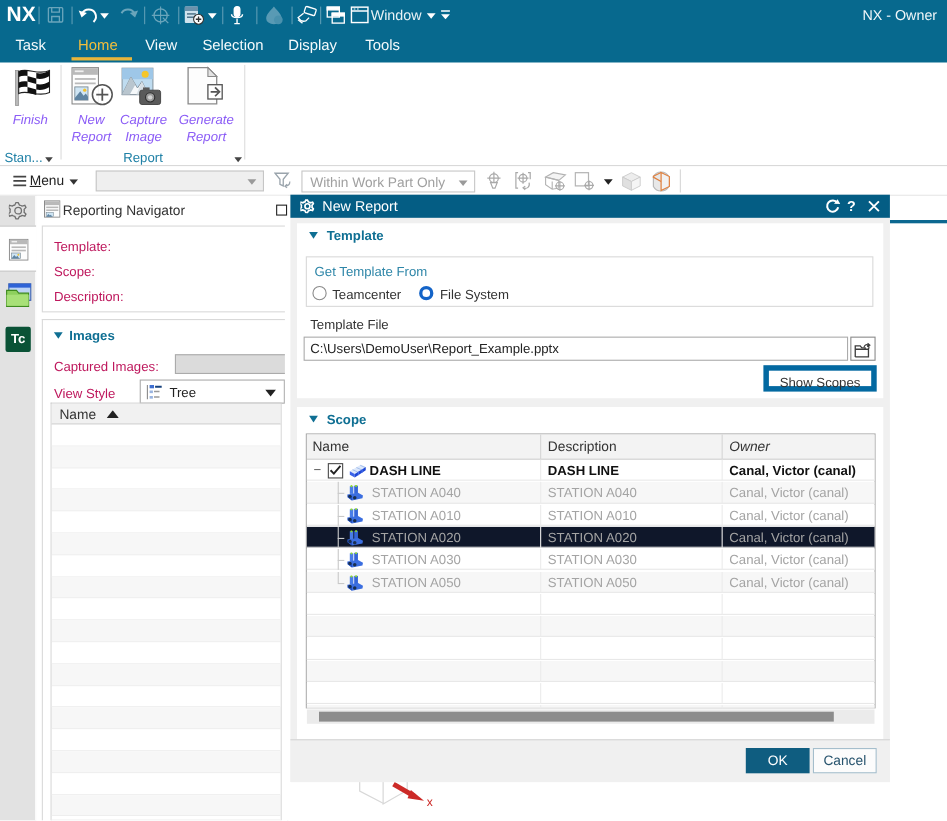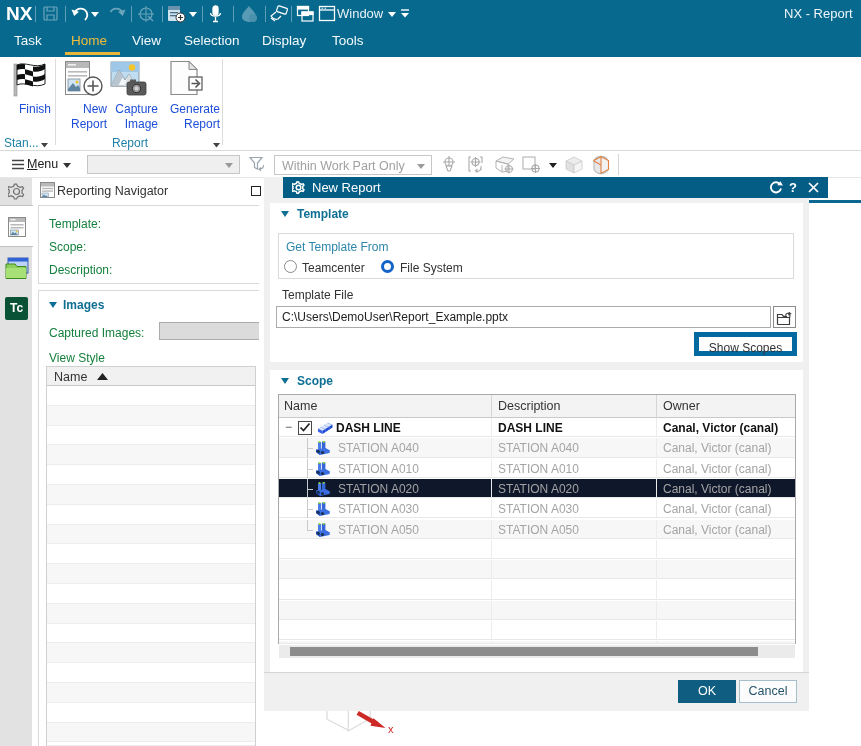--- a/index.html
+++ b/index.html
@@ -11,47 +11,47 @@
 .ticon{top:5px;}
 #winlabel{left:337px;top:6px;color:#E9F2F6;font-size:13px;}
 #nxreport{left:784px;top:6px;color:#F0F6F9;font-size:13px;}
 
 .tab{top:33px;color:#F4FAFC;font-size:13.5px;}
 #tabhome{color:#F2BE3C;}
 #homeline{left:65px;top:52px;width:55px;height:3px;background:#E8B53B;}
 
 #ribbon{left:0;top:57px;width:861px;height:94px;background:#fff;border-bottom:1px solid #d9d9d9;}
 .rsep{top:2px;width:1px;height:86px;background:#dcdcdc;}
-.rlabel{font-size:12px;color:#1d4ed8;text-align:right;line-height:15px;}
+.rlabel{font-size:12px;color:#8b5cf6;text-align:center;line-height:15px;font-style:italic;}
 .glabel{font-size:12px;color:#1F80A6;}
 
 #toolbar{left:0;top:152px;width:861px;height:26px;background:#fff;border-bottom:1px solid #e6e6e6;}
 #menuTxt{left:27px;top:5px;font-size:12.5px;color:#222;}
 .combo{border:1px solid #c6c6c6;background:#fff;}
 .carrow{position:absolute;right:6px;top:7px;width:0;height:0;border-left:4px solid transparent;border-right:4px solid transparent;border-top:5px solid #9a9a9a;}
 
 #sidebar{left:0;top:178px;width:33px;height:568px;background:#E2E2E2;border-right:1px solid #fff;}
 #seltab{left:0px;top:27px;width:33px;height:42px;background:#fff;border-top:1px solid #c0c0c0;border-bottom:1px solid #c0c0c0;}
 #tcicon{left:5px;top:119px;width:23px;height:23px;background:#0A5236;border-radius:2px;color:#fff;font-size:12px;font-weight:bold;text-align:center;line-height:23px;}
 
 #panel{left:33px;top:178px;width:229px;height:568px;background:#fff;}
 #ptitle{left:24px;top:6px;font-size:12.5px;color:#333;}
 #pmax{left:218px;top:8px;width:10px;height:10px;border:1.5px solid #222;}
 .pbox{border:1px solid #d9d9d9;background:#fff;}
-.plab{font-size:12px;color:#15803d;}
+.plab{font-size:12px;color:#be185d;}
 .steal{font-size:12px;font-weight:bold;color:#0F6F93;}
 .tealarr{width:0;height:0;border-left:4.5px solid transparent;border-right:4.5px solid transparent;border-top:6px solid #0F6F93;}
 #ptable{left:13px;top:188px;width:210px;height:380px;border:1px solid #d0d0d0;border-bottom:none;}
 #pthead{left:0;top:0;width:208px;height:19px;background:#F1F1F1;border-bottom:1px solid #c9c9c9;}
 .prow{left:0;width:208px;height:20px;border-bottom:1px solid #ededed;}
 
 #graphics{left:259px;top:199px;width:602px;height:547px;background:#fff;}
 
 #dialog{left:264px;top:177px;width:545px;height:534px;background:#F0F0F0;}
-#dhead{left:0;top:0;width:545px;height:21px;background:#045D84;margin-left:19px;}
+#dhead{left:0;top:0;width:545px;height:21px;background:#045D84;}
 #dtitle{left:29px;top:3px;color:#fff;font-size:13px;}
 .sect{left:6px;width:533px;background:#fff;}
 .dteal{font-size:12px;font-weight:bold;color:#0F6F93;}
 #gbox{left:14px;top:56px;width:516px;height:46px;border:1px solid #d9d9d9;}
 .radio{width:13px;height:13px;border-radius:50%;background:#fff;border:1px solid #8a8a8a;}
 .dlab{font-size:12px;color:#333;}
 #tfinput{left:12px;top:129px;width:495px;height:22px;border:1px solid #ababab;background:#fff;font-size:12px;color:#222;line-height:20px;padding-left:5px;}
 #folderbtn{left:509px;top:129px;width:23px;height:22px;border:1px solid #8a8a8a;background:#fff;}
 #showscopes{left:430px;top:155px;width:103px;height:24px;border:5px solid #0369a1;background:#fff;font-size:12px;color:#333;text-align:center;line-height:22px;}
 #dtable{left:14px;top:217px;width:518px;height:250px;border:1px solid #a9a9a9;background:#fff;}
@@ -147,21 +147,21 @@
         </g>
       </svg>
  <div class="abs" id="winlabel">Window</div>
  <svg class="abs" style="left:388px;top:11px" width="9" height="7">
         <polygon points="0,1 8,1 4,6" fill="#fff"></polygon>
       </svg>
  <svg class="abs" style="left:400px;top:9px" width="10" height="9">
         <path d="M1 1h8" stroke="#fff" stroke-width="1.4"></path>
         <polygon points="1,4 9,4 5,8.5" fill="#fff"></polygon>
       </svg>
- <div class="abs" id="nxreport">NX - Report</div>
+ <div class="abs" id="nxreport">NX - Owner</div>
  <div class="abs tab" style="left:14px">Task</div>
  <div class="abs tab" id="tabhome" style="left:71px">Home</div>
  <div class="abs tab" style="left:132px">View</div>
  <div class="abs tab" style="left:184px">Selection</div>
  <div class="abs tab" style="left:262px">Display</div>
  <div class="abs tab" style="left:332px">Tools</div>
  <div class="abs" id="homeline"></div>
 </div>
 
 <div class="abs" id="ribbon">
@@ -339,20 +339,35 @@
   <div class="abs plab" style="left:10px;top:11px">Template:</div>
   <div class="abs plab" style="left:10px;top:34px">Scope:</div>
   <div class="abs plab" style="left:10px;top:57px">Description:</div>
  </div>
  <div class="abs pbox" style="left:5px;top:112px;width:224px;height:456px;border-bottom:none;">
   <div class="abs tealarr" style="left:10px;top:11px"></div>
   <div class="abs steal" style="left:24px;top:7px">Images</div>
   <div class="abs plab" style="left:10px;top:35px">Captured Images:</div>
   <div class="abs" style="left:120px;top:31px;width:104px;height:18px;background:#DBDBDB;border:1px solid #ababab;"></div>
   <div class="abs plab" style="left:10px;top:60px">View Style</div>
+  <div class="abs" style="left:88px;top:54px;width:132px;height:22px;background:#fff;border:1px solid #ababab;">
+   <svg style="position:absolute;left:4px;top:3px" width="16" height="15" viewBox="0 0 16 15">
+            <path d="M2 1v13" stroke="#8a8a8a" stroke-width="1"></path>
+            <rect x="4" y="1" width="4" height="3" fill="#3f6fd1"></rect>
+            <path d="M9 2.5h6" stroke="#16417c" stroke-width="1.8"></path>
+            <rect x="4" y="6" width="3" height="2.4" fill="#9ab4e0"></rect>
+            <path d="M8 7h5" stroke="#9a9a9a" stroke-width="1.4"></path>
+            <rect x="4" y="11" width="3" height="2.4" fill="#9ab4e0"></rect>
+            <path d="M8 12h5" stroke="#9a9a9a" stroke-width="1.4"></path>
+          </svg>
+   <span style="position:absolute;left:26px;top:4px;font-size:12px;color:#222;">Tree</span>
+   <svg style="position:absolute;right:7px;top:8px" width="10" height="7">
+            <polygon points="0,0 10,0 5,6.5" fill="#222"></polygon>
+          </svg>
+  </div>
  </div>
  <div class="abs" id="ptable">
   <div class="abs" id="pthead">
           <span style="position:absolute;left:7px;top:3px;font-size:12.5px;color:#333;">Name</span>
           <svg style="position:absolute;left:50px;top:6px" width="11" height="8">
             <polygon points="5.5,0 11,7 0,7" fill="#222"></polygon>
           </svg>
         </div>
  <div class="abs prow" style="top: 19px; background: rgb(255, 255, 255); height: 19.8px;"></div>
         <div class="abs prow" style="top: 38.8px; background: rgb(247, 247, 247); height: 19.8px;"></div>
@@ -436,21 +451,21 @@
  <div class="abs" id="showscopes">Show Scopes</div>
 
  <div class="abs sect" style="top:193px;height:302px;">
   <div class="abs tealarr" style="left:11px;top:8px"></div>
   <div class="abs dteal" style="left:27px;top:4px">Scope</div>
  </div>
  <div class="abs" id="dtable">
   <div class="abs" id="dthead">
    <span class="abs dcol1" style="top:4px;font-size:12.5px;color:#333;">Name</span>
    <span class="abs dcol2" style="top:4px;font-size:12.5px;color:#333;">Description</span>
-   <span class="abs dcol3" style="top:4px;font-size:12.5px;color:#333;">Owner</span>
+   <span class="abs dcol3" style="top:4px;font-size:12.5px;color:#333;font-style:italic;">Owner</span>
    <div class="abs" style="left:212px;top:0;width:1px;height:23px;background:#d5d5d5"></div>
    <div class="abs" style="left:377px;top:0;width:1px;height:23px;background:#d5d5d5"></div>
   </div>
  <div class="abs drow" style="top: 23px; height: 19.3px; background: rgb(255, 255, 255);">
           <div class="abs" style="left:212px;top:0;width:1px;height:19.299999999999997px;background:#ececec"></div>
           <div class="abs" style="left:377px;top:0;width:1px;height:19.299999999999997px;background:#ececec"></div>
           <span class="abs" style="left:6px;top:2px;color:#555;font-size:12px;">−</span>
           <div class="abs" style="left:19px;top:2.5px;width:14px;height:14px;border:1.5px solid #4a4a4a;background:#fff;">
             <svg width="12" height="11" style="position:absolute;left:0px;top:0px">
               <path d="M1.5 5.5 L4.5 8.5 L10.5 1.5" fill="none" stroke="#222" stroke-width="1.7"></path>

